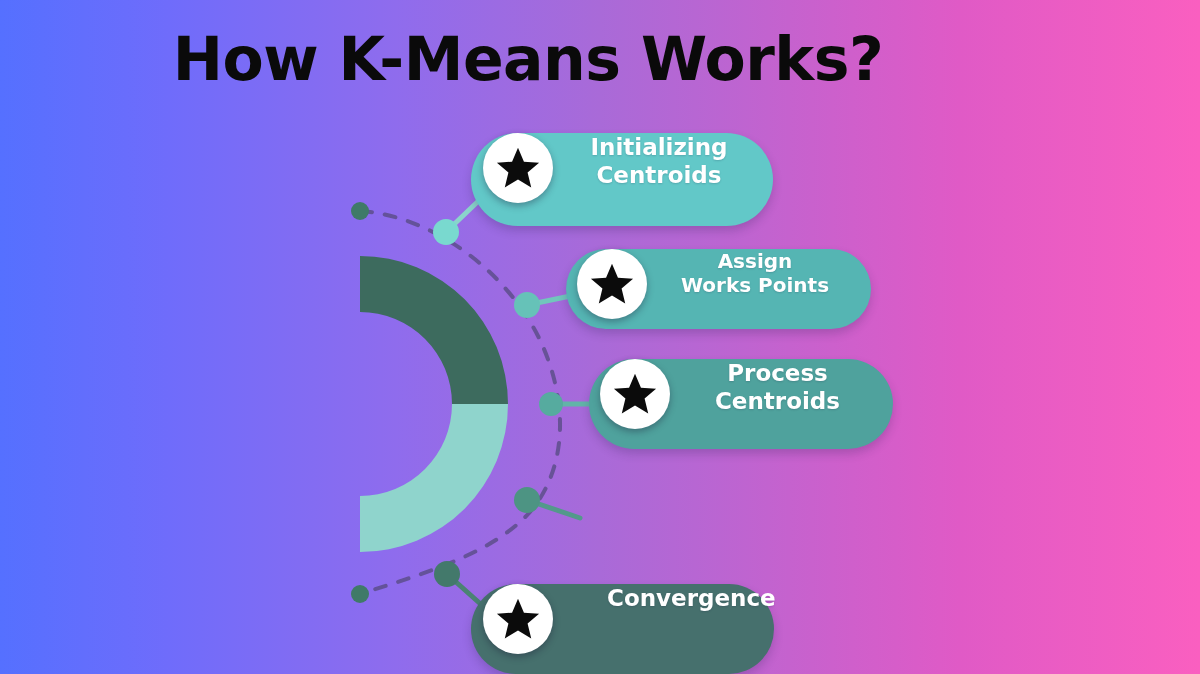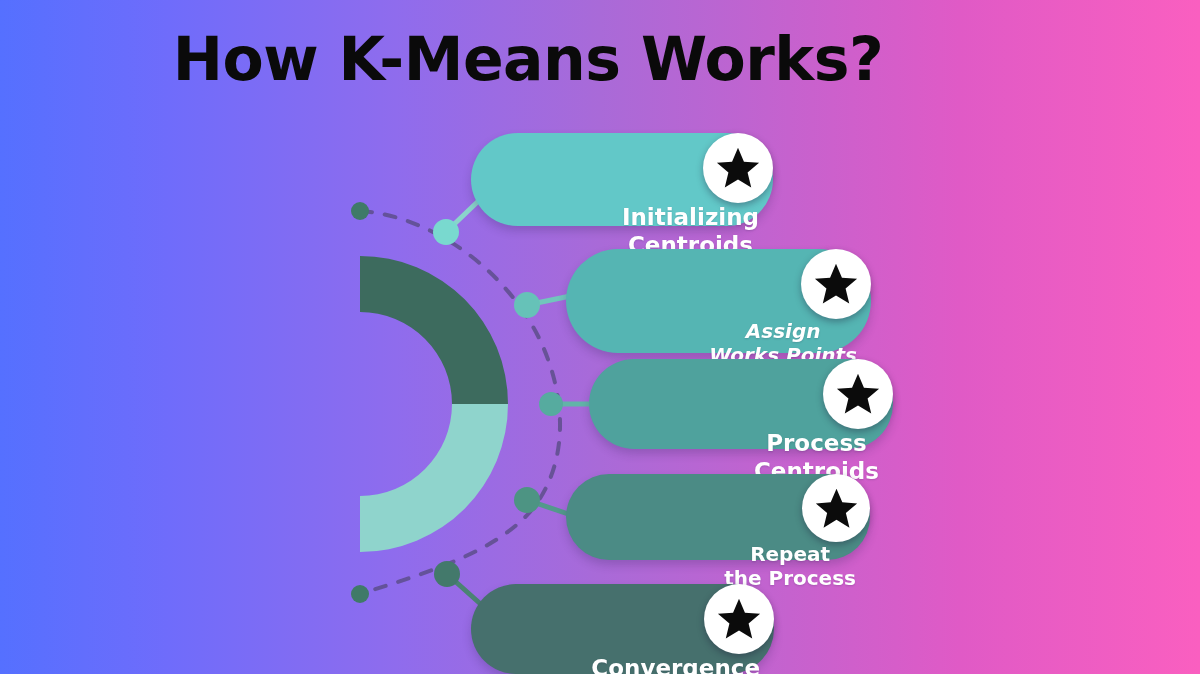--- a/index.html
+++ b/index.html
@@ -43,25 +43,24 @@
     left: 0;
     top: 0;
     width: 1200px;
     height: 674px;
   }
 
   
   .pill {
     position: absolute;
     display: flex;
-    align-items: flex-end;
+    align-items: flex-start;
     border-radius: 999px;
     box-sizing: border-box;
     box-shadow: 0 5px 10px rgba(40, 30, 80, 0.22);
-    flex-direction: column;
   }
   .pill-badge {
     position: relative;
     flex: 0 0 auto;
     border-radius: 50%;
     background: #ffffff;
     display: flex;
     align-items: center;
     justify-content: center;
     box-shadow: 0 3px 7px rgba(25, 20, 50, 0.35);
@@ -76,21 +75,21 @@
     padding: 0 14px 0 6px;
     font-family: "DejaVu Sans", sans-serif;
     text-shadow: 0 1px 2px rgba(30, 30, 60, 0.18);
   }
 
   
   #pill-0 { left: 471px; top: 133px; width: 302px; height: 93px; background: #62c8c8; }
   #pill-0 .pill-badge { width: 70px; height: 70px; margin-left: 12px; }
   #pill-0 .pill-label { font-size: 23px; }
 
-  #pill-1 { left: 566px; top: 249px; width: 305px; height: 104px; background: #55b5b3; font-style: italic; }
+  #pill-1 { left: 566px; top: 249px; width: 305px; height: 80px; background: #55b5b3; }
   #pill-1 .pill-badge { width: 70px; height: 70px; margin-left: 11px; }
   #pill-1 .pill-label { font-size: 20px; }
 
   #pill-2 { left: 589px; top: 359px; width: 304px; height: 90px; background: #4fa29d; }
   #pill-2 .pill-badge { width: 70px; height: 70px; margin-left: 11px; }
   #pill-2 .pill-label { font-size: 23px; }
 
   #pill-3 { left: 566px; top: 474px; width: 304px; height: 86px; background: #4b8b85; }
   #pill-3 .pill-badge { width: 68px; height: 68px; margin-left: 11px; }
   #pill-3 .pill-label { font-size: 20px; }
@@ -161,31 +160,20 @@
       <svg width="46" height="46" viewBox="0 0 24 24">
         <polygon points="12,1.4 15.1,8.7 23,9.3 17,14.4 18.9,22.2 12,18 5.1,22.2 7,14.4 1,9.3 8.9,8.7" fill="#0b0b0b"></polygon>
       </svg>
     </div>
     <div class="pill-label">
       <span>Process</span>
       <span class="pill-line2">Centroids</span>
     </div>
   </div>
 
-  <div class="pill" id="pill-3">
-    <div class="pill-badge">
-      <svg width="45" height="45" viewBox="0 0 24 24">
-        <polygon points="12,1.4 15.1,8.7 23,9.3 17,14.4 18.9,22.2 12,18 5.1,22.2 7,14.4 1,9.3 8.9,8.7" fill="#0b0b0b"></polygon>
-      </svg>
-    </div>
-    <div class="pill-label">
-      <span>Repeat</span>
-      <span class="pill-line2">the Process</span>
-    </div>
-  </div>
 
   <div class="pill" id="pill-4">
     <div class="pill-badge">
       <svg width="46" height="46" viewBox="0 0 24 24">
         <polygon points="12,1.4 15.1,8.7 23,9.3 17,14.4 18.9,22.2 12,18 5.1,22.2 7,14.4 1,9.3 8.9,8.7" fill="#0b0b0b"></polygon>
       </svg>
     </div>
     <div class="pill-label">
       <span>Convergence</span>
       

